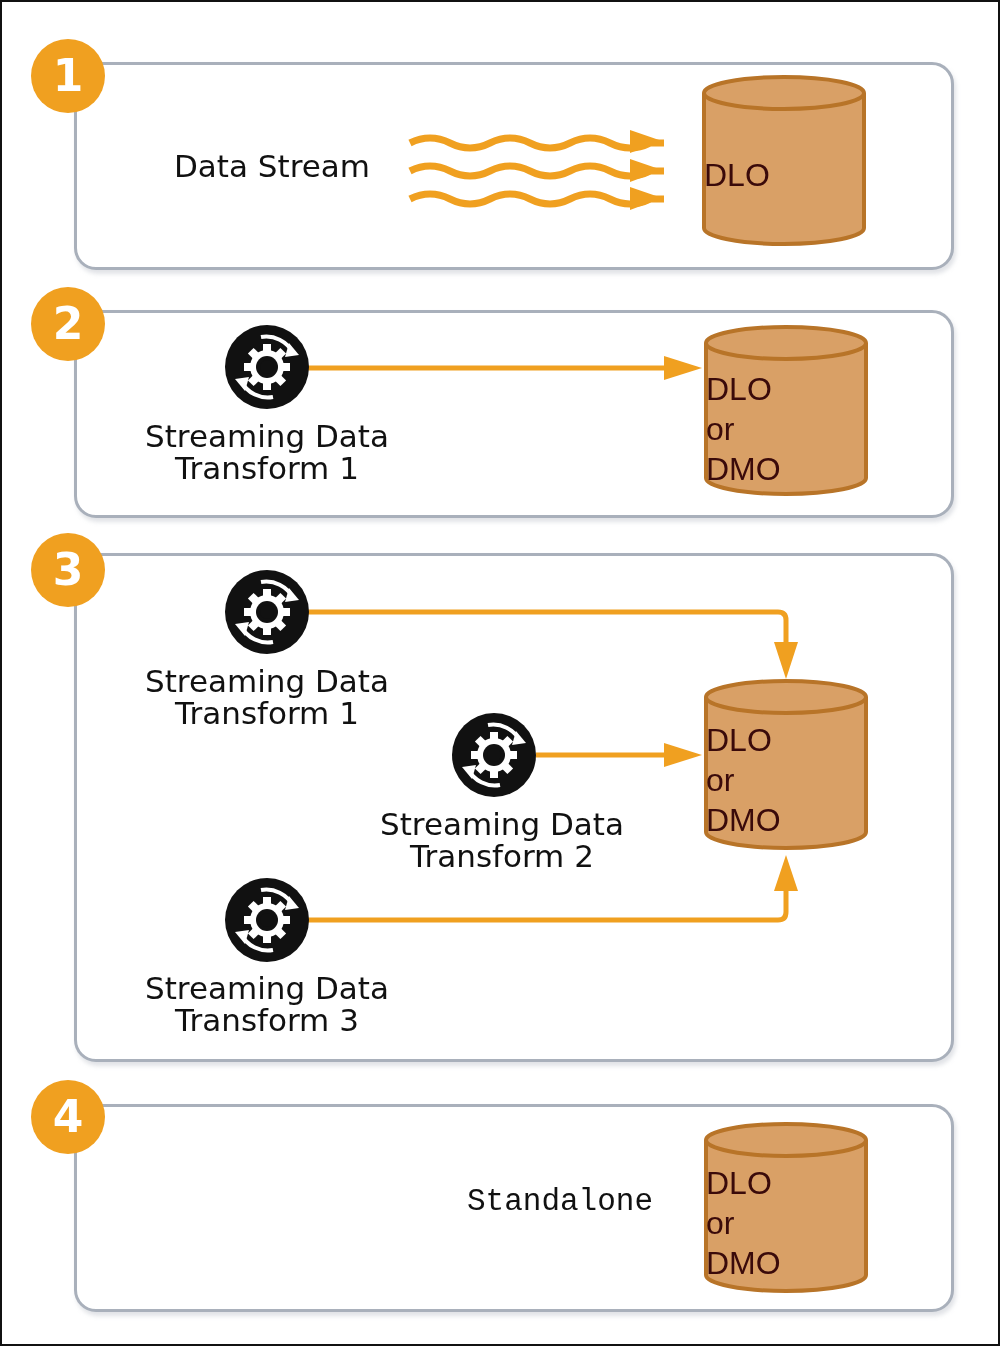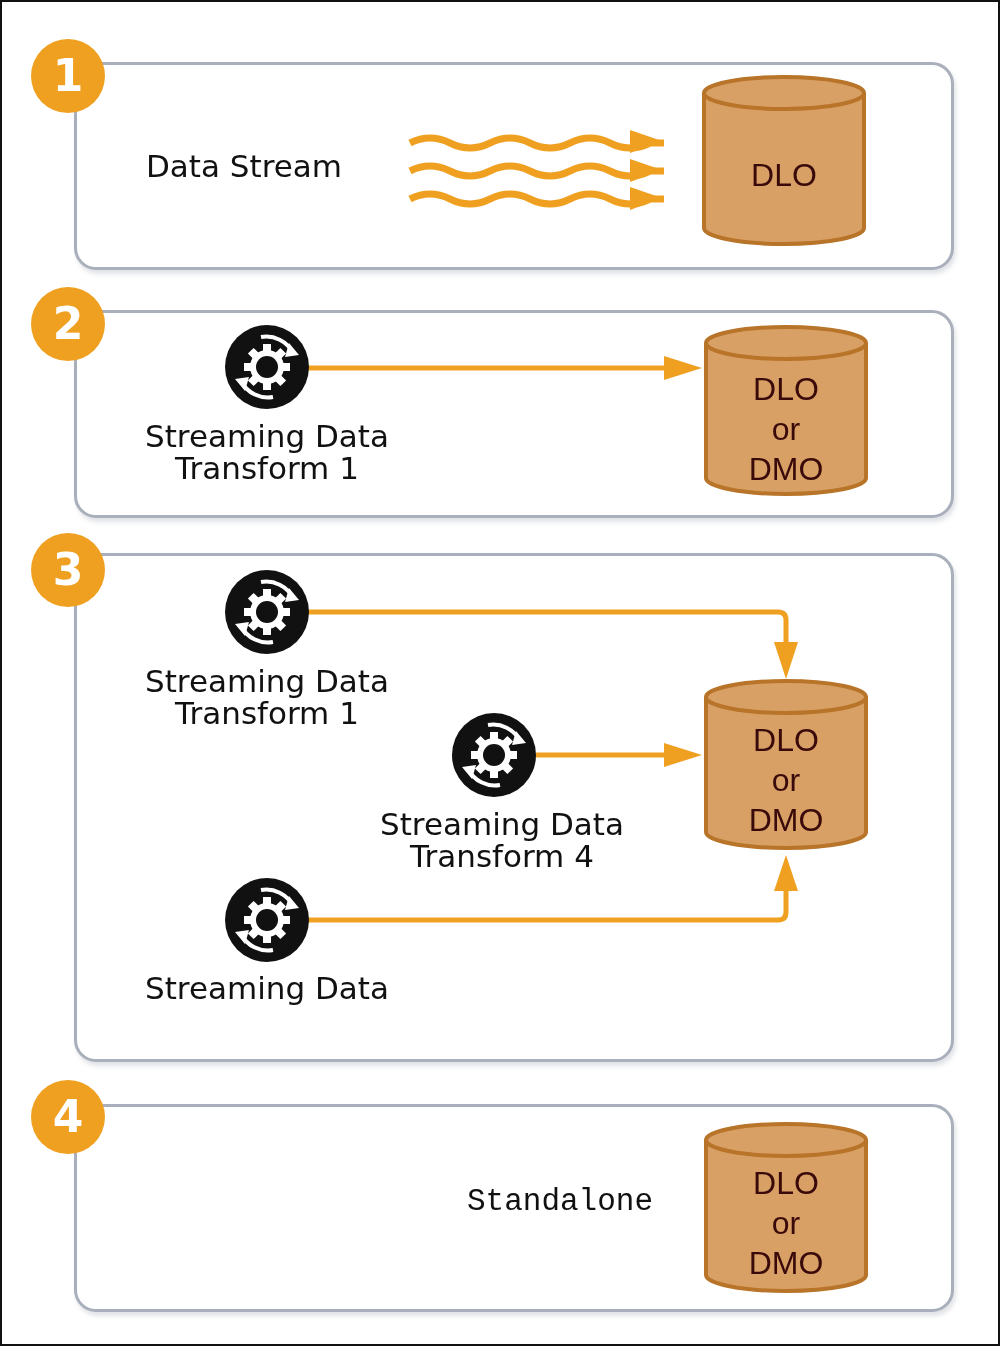--- a/index.html
+++ b/index.html
@@ -2,21 +2,21 @@
 <html><head>
 <meta charset="utf-8">
 <style>
   html, body { margin: 0; padding: 0; background: #ffffff; }
   body { width: 1000px; height: 1346px; position: relative; overflow: hidden; font-family: "DejaVu Sans", sans-serif; }
   .frame { position: absolute; left: 0; top: 0; width: 996px; height: 1342px; border: 2px solid #111; background: #fff; }
   .panel { position: absolute; left: 74px; width: 874px; border: 3px solid #a9b0bb; border-radius: 22px; background: #fff; box-shadow: 2px 4px 4px rgba(170,176,187,0.35); }
   .badge { position: absolute; left: 31px; width: 74px; height: 74px; border-radius: 50%; background: #f0a020; color: #fff; font-family: "DejaVu Sans", sans-serif; font-weight: bold; font-size: 44px; line-height: 74px; text-align: center; z-index: 3; }
   .label { position: absolute; color: #111; font-family: "DejaVu Sans", sans-serif; font-size: 31px; line-height: 32px; text-align: center; white-space: nowrap; z-index: 2; }
   svg.overlay { position: absolute; left: 0; top: 0; width: 1000px; height: 1346px; z-index: 1; pointer-events: none; }
-  .cyl-text { position: absolute; width: 160px; text-align: center; color: #3a0a0a; font-family: "Liberation Sans", sans-serif; font-size: 32px; line-height: 40px; z-index: 2; }
+  .cyl-text { position: absolute; width: 160px; text-align: left; color: #3a0a0a; font-family: "Liberation Sans", sans-serif; font-size: 32px; line-height: 40px; z-index: 2; }
 </style>
 </head>
 <body>
 
 <div class="frame"></div>
 
 <div class="panel" style="top:62px;height:202px;"></div>
 <div class="panel" style="top:310px;height:202px;"></div>
 <div class="panel" style="top:553px;height:503px;"></div>
 <div class="panel" style="top:1104px;height:202px;"></div>
@@ -95,45 +95,46 @@
     <path d="M 308 920 L 778 920 Q 786 920 786 912 L 786 888" stroke="#f0a020" stroke-width="5" fill="none"></path>
     <polygon points="774,891 798,891 786,855" fill="#f0a020"></polygon>
   </g>
 
   <use href="#gear-icon-def" x="267" y="367"></use>
   <use href="#gear-icon-def" x="267" y="612"></use>
   <use href="#gear-icon-def" x="494" y="755"></use>
   <use href="#gear-icon-def" x="267" y="920"></use>
 </svg>
 
-<div class="label" style="left:124px;top:150px;width:240px;">Data Stream</div>
+<div class="label" style="left:152px;top:150px;width:240px;">Data Stream</div>
 <div class="cyl-text" style="left:704px;top:155px;">
   <div>DLO</div>
 </div>
 
 <div class="label" style="left:117px;top:420px;width:300px;">
   <div>Streaming Data</div>
   <div>Transform 1</div>
 </div>
 <div class="cyl-text" style="left:706px;top:369px;">
   <div>DLO</div>
   <div>or</div>
   <div>DMO</div>
 </div>
 
 <div class="label" style="left:117px;top:665px;width:300px;">
   <div>Streaming Data</div>
   <div>Transform 1</div>
 </div>
 <div class="label" style="left:352px;top:808px;width:300px;">
   <div>Streaming Data</div>
-  <div>Transform 4</div>
+  <div>Transform 2</div>
 </div>
 <div class="label" style="left:117px;top:972px;width:300px;">
   <div>Streaming Data</div>
+  <div>Transform 3</div>
 </div>
 <div class="cyl-text" style="left:706px;top:720px;">
   <div>DLO</div>
   <div>or</div>
   <div>DMO</div>
 </div>
 
 <div class="label" style="left:450px;top:1186px;width:220px;font-family:Liberation Mono, monospace;">Standalone</div>
 <div class="cyl-text" style="left:706px;top:1163px;">
   <div>DLO</div>

